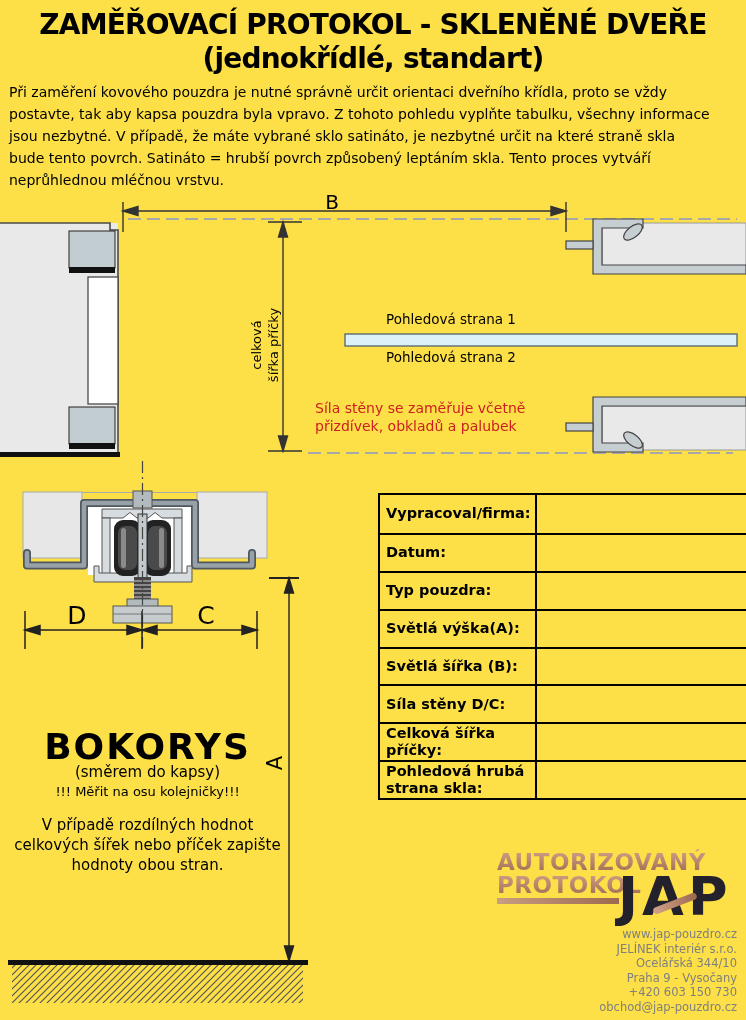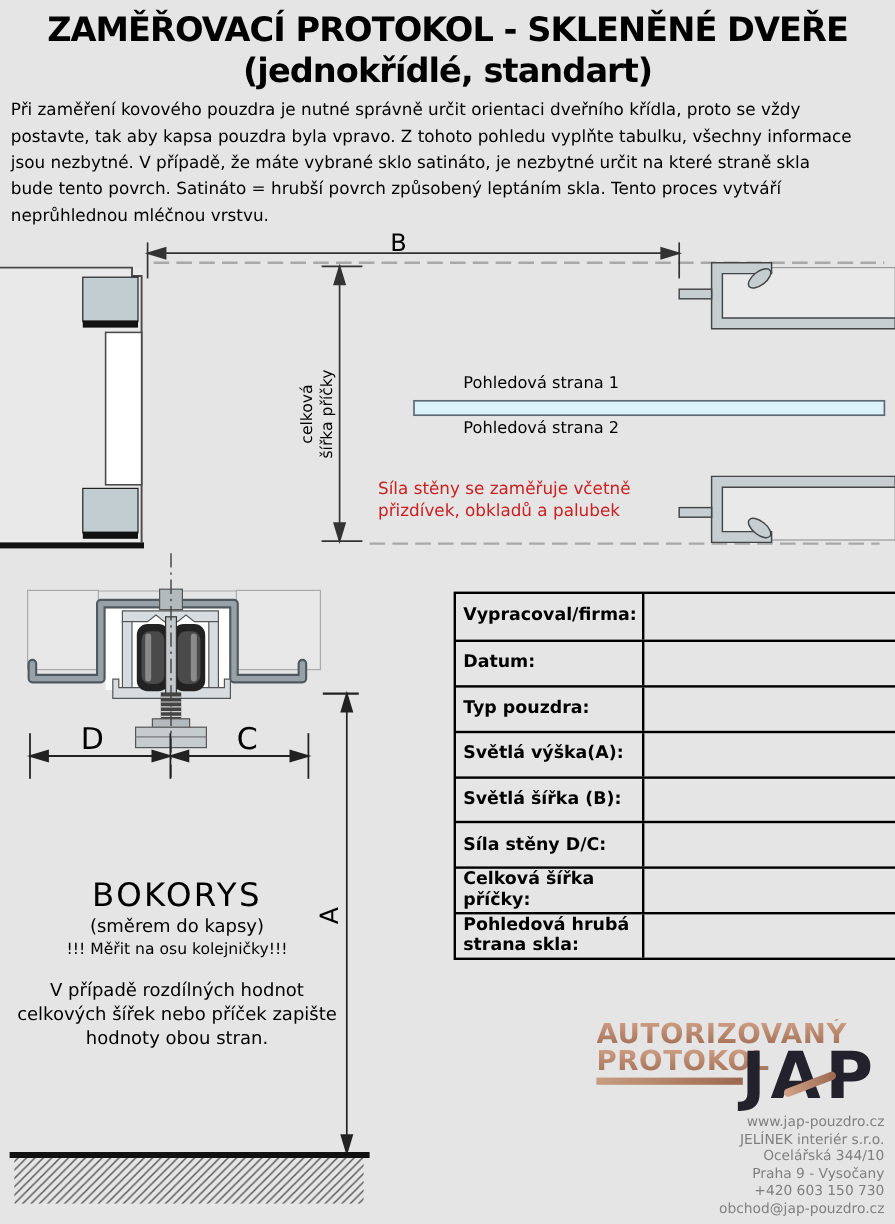--- a/index.html
+++ b/index.html
@@ -1,33 +1,33 @@
 <!DOCTYPE html>
 <html><head>
 <meta charset="utf-8">
 <style>
   html,body{margin:0;padding:0;background:#fff;}
-  .page{position:relative;width:746px;height:1020px;background:#e5e5e5;overflow:hidden;
+  .page{position:relative;width:746px;height:1020px;background:#fde047;overflow:hidden;
         font-family:"DejaVu Sans","Liberation Sans",sans-serif;color:#000;}
   .art{position:absolute;left:0;top:0;}
   .abs{position:absolute;}
   .title{position:absolute;left:0;width:746px;text-align:center;
          font-weight:bold;font-size:28px;letter-spacing:-0.8px;line-height:34px;}
   .title.l1{top:8px;}
   .title.l2{top:42px;}
   .intro{position:absolute;left:9px;top:81px;width:736px;font-size:14px;line-height:22px;}
   .lbl-dim{position:absolute;text-align:center;font-size:20px;}
   .lbl-dim.big{font-size:25px;}
   .rot{transform:rotate(-90deg);transform-origin:50% 50%;}
   .partition-label{position:absolute;left:196px;top:328px;width:140px;height:34px;
                    text-align:center;font-size:13px;line-height:16.5px;}
   .side-label{position:absolute;left:351px;width:200px;text-align:center;font-size:13.5px;}
   .wall-note{position:absolute;left:315px;top:400px;font-size:14px;line-height:17.5px;color:#cc1f1f;}
   .bokorys{position:absolute;left:5px;top:731px;width:285px;text-align:center;}
-  .bokorys .bh{font-size:27px;letter-spacing:2px;line-height:32px;}
+  .bokorys .bh{font-size:36px;letter-spacing:2px;line-height:32px;font-weight:bold;}
   .bokorys .bs{font-size:15px;line-height:19px;}
   .bokorys .bw{font-size:13px;line-height:19px;}
   .bokorys .bn{margin-top:14px;font-size:15px;line-height:20px;}
   
   .ftable{position:absolute;left:378px;top:493px;width:427px;height:307px;
           border:2px solid #000;box-sizing:border-box;display:grid;grid-template-rows:repeat(8,1fr);}
   .trow{display:flex;border-top:2px solid #000;min-height:0;}
   .trow:first-child{border-top:none;}
   .tlabel{width:157px;border-right:2px solid #000;box-sizing:border-box;
           font-weight:bold;font-size:14.5px;line-height:17px;

